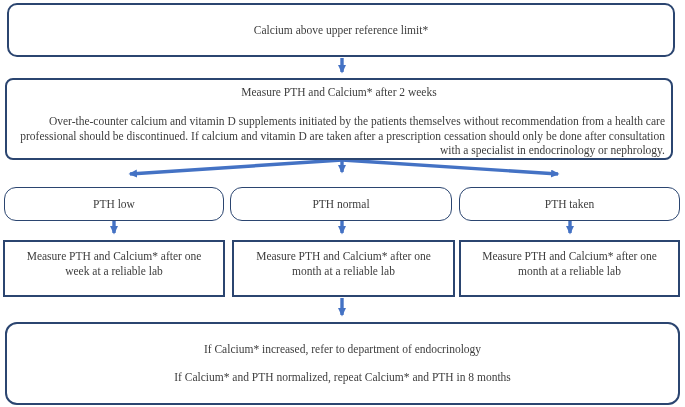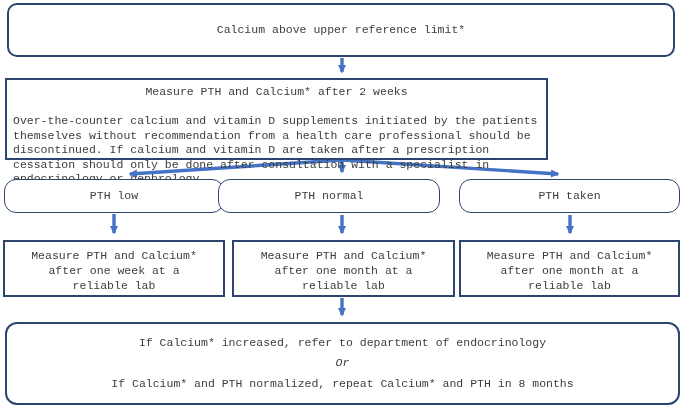--- a/index.html
+++ b/index.html
@@ -6,47 +6,47 @@
     --border:#2b4570;
     --arrow:#4472c4;
     --text:#3d3d3d;
     --bg:#ffffff;
   }
   html,body{margin:0;padding:0;background:var(--bg);}
   .canvas{
     position:relative;
     width:685px;height:407px;
     background:var(--bg);
-    font-family:Liberation Mono, monospace;
+    font-family:Liberation Serif, serif;
     color:var(--text);
     font-size:11.5px;
     line-height:1.3;
     overflow:hidden;
   }
   .box{
     position:absolute;
     box-sizing:border-box;
     border:2px solid var(--border);
     background:var(--bg);
     text-align:center;
   }
   .rounded{border-radius:10px;}
-  .rounded-sm{border-radius:12px;border-width:1.5px;}
+  .rounded-sm{border-radius:12px;border-width:1.5px;margin-top:8px;}
   .col{display:flex;flex-direction:column;justify-content:space-evenly;}
   .center{display:flex;align-items:center;justify-content:center;}
   
   .box-top{left:7px;top:3px;width:668px;height:54px;padding:2px 10px;}
   
-  .box-measure2w{left:5px;top:78px;width:543px;height:82px;padding:5px 6px 4px 6px;}
+  .box-measure2w{left:5px;top:78px;width:668px;height:82px;padding:5px 6px 4px 6px;border-radius:8px;}
   .box-measure2w .title{text-align:center;margin-bottom:5px;}
-  .box-measure2w .body{text-align:left;line-height:14.6px;margin-top:14px;}
+  .box-measure2w .body{text-align:right;line-height:14.6px;margin-top:14px;}
   
   .row3{top:179px;height:34px;}
   .box-pth-low{left:4px;width:220px;}
-  .box-pth-normal{left:218px;width:222px;}
+  .box-pth-normal{left:230px;width:222px;}
   .box-pth-high{left:459px;width:221px;}
   
   .row4{top:240px;height:57px;padding:7px 14px 12px 14px;display:flex;align-items:flex-start;justify-content:flex-start;}
   .box-fu-low{left:3px;width:222px;}
   .box-fu-normal{left:232px;width:223px;}
   .box-fu-high{left:459px;width:221px;}
   
   .box-final{left:5px;top:322px;width:675px;height:83px;padding:6px 10px;border-radius:12px;}
   .italic{font-style:italic;}
   .arrows{position:absolute;left:0;top:0;width:685px;height:407px;pointer-events:none;}
@@ -98,17 +98,16 @@
   </div>
   <div class="box row4 box-fu-normal">
     <span>Measure PTH and Calcium* after one month at a reliable lab</span>
   </div>
   <div class="box row4 box-fu-high">
     <span>Measure PTH and Calcium* after one month at a reliable lab</span>
   </div>
 
   <div class="box col box-final">
     <div>If Calcium* increased, refer to department of endocrinology</div>
-    <div class="italic">Or</div>
     <div>If Calcium* and PTH normalized, repeat Calcium* and PTH in 8 months</div>
   </div>
 
 </div>
 
 </body></html>

